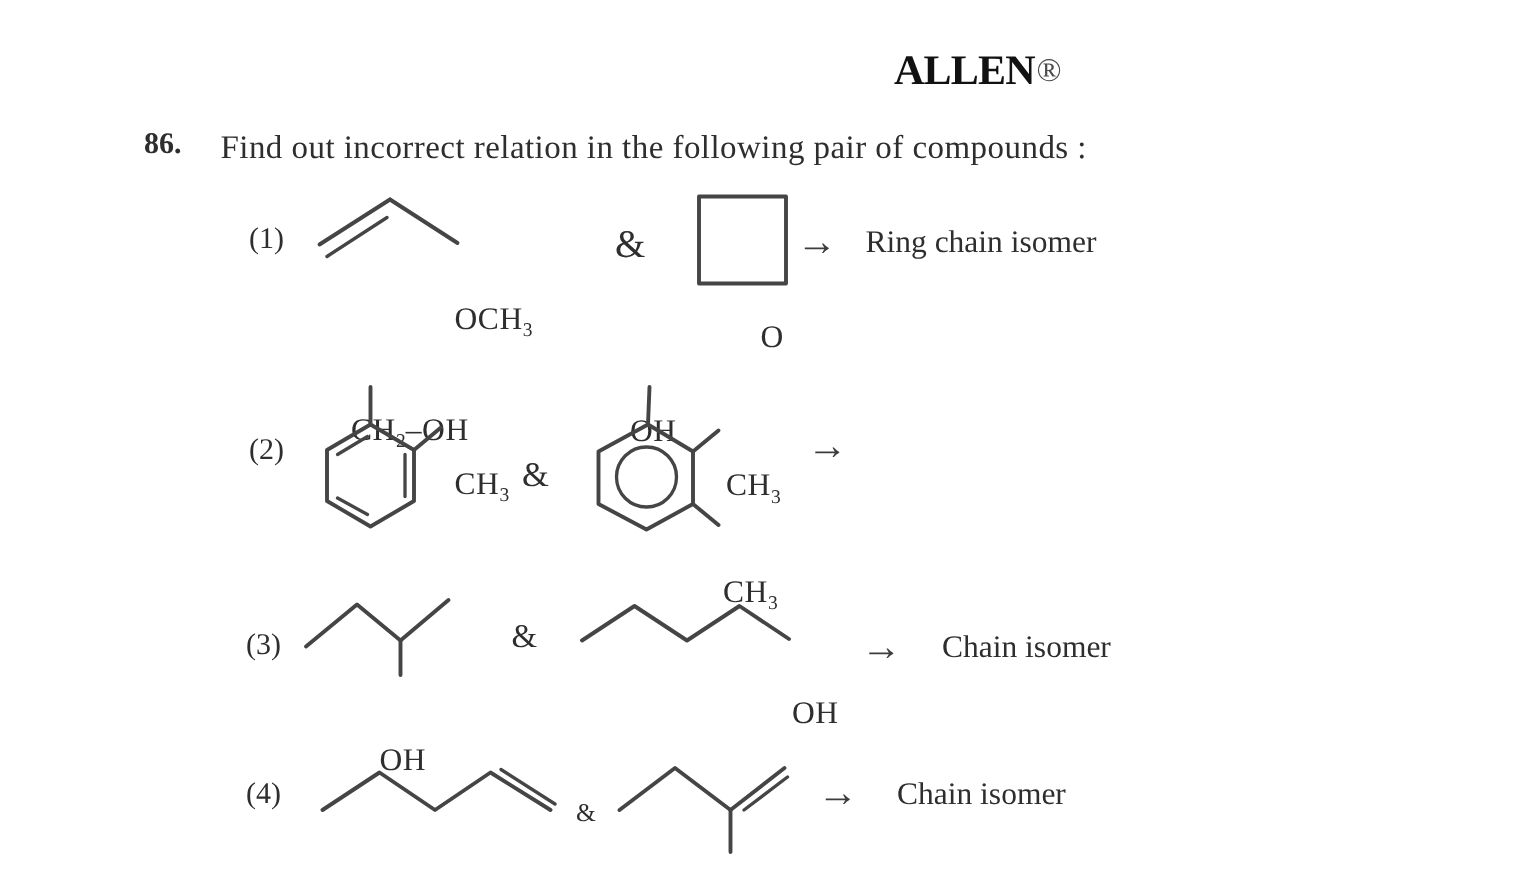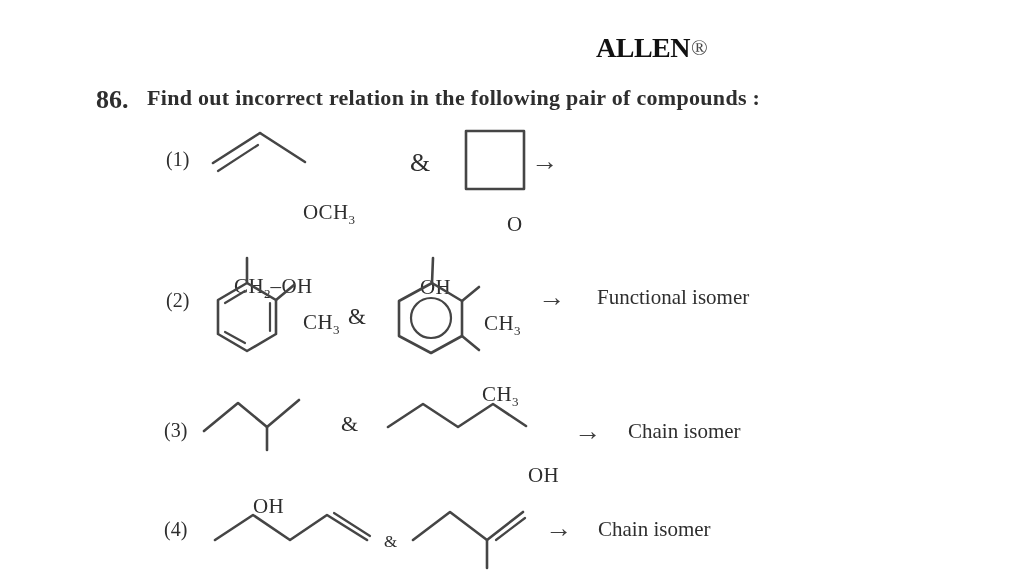--- a/index.html
+++ b/index.html
@@ -8,21 +8,21 @@
     background:#ffffff;color:#2e2e2e;
     font-family:"Liberation Serif","DejaVu Serif",serif;
   }
   .abs{position:absolute;white-space:nowrap;}
   .layer{position:absolute;inset:0;}
   svg{position:absolute;overflow:visible;}
   svg line, svg polyline, svg rect, svg circle, svg polygon{
     stroke:#454545;stroke-width:2.6;fill:none;stroke-linecap:round;stroke-linejoin:round;
   }
   svg .thin{stroke-width:2.2;}
-  .qnum{font-weight:bold;font-size:26px;}
+  .qnum{font-weight:bold;font-size:20px;}
   .qtext{font-size:22px;letter-spacing:.3px;}
   .optlabel{font-size:20px;}
   .formula{font-size:21px;letter-spacing:.4px;margin-top:43px;}
   .formula sub{font-size:13px;line-height:0;letter-spacing:0;}
   .amp1{font-size:26px;}
   .amp2{font-size:23px;}
   .amp3{font-size:22px;}
   .amp4{font-size:17px;}
   .arrow{font-size:27px;color:#3d3d3d;}
   .relation{font-size:21px;}
@@ -35,41 +35,42 @@
 </style>
 </head>
 <body>
 
 <div class="layer">
   <div class="abs logo" style="left:596px;top:32px;"><span>ALLEN</span><span class="rmark">®</span></div>
 </div>
 
 <div class="layer">
   <span class="abs qnum" style="left:96px;top:85px;">86.</span>
-  <span class="abs qtext" style="left:147px;top:85px;font-weight:bold;">Find out incorrect relation in the following pair of compounds :</span>
+  <span class="abs qtext" style="left:147px;top:85px;">Find out incorrect relation in the following pair of compounds :</span>
 </div>
 
 <div class="layer">
   <span class="abs optlabel" style="left:166px;top:148px;">(1)</span>
 
   <svg style="left:208px;top:125px;" width="110" height="45">
     <line x1="5" y1="38" x2="52" y2="8"></line>
     <line class="thin" x1="10" y1="46" x2="50" y2="20"></line>
     <line x1="52" y1="8" x2="97" y2="37"></line>
   </svg>
   <span class="abs formula" style="left:303px;top:157px;"><span>OCH</span><sub>3</sub></span>
 
   <span class="abs amp1" style="left:410px;top:148px;">&amp;</span>
 
   <svg style="left:463px;top:128px;" width="70" height="70">
     <rect x="3" y="3" width="58" height="58"></rect>
   </svg>
   <span class="abs formula ring-o" style="left:504px;top:169px;">O</span>
 
   <span class="abs arrow" style="left:531px;top:146px;">→</span>
+  <span class="abs relation" style="left:577px;top:149px;">Ring chain isomer</span>
 </div>
 
 <div class="layer">
   <span class="abs optlabel" style="left:166px;top:289px;">(2)</span>
 
   <span class="abs formula" style="left:234px;top:231px;"><span>CH</span><sub>2</sub><span>–OH</span></span>
   <svg style="left:212px;top:255px;" width="105" height="100">
     <line x1="35" y1="3" x2="35" y2="28"></line>
     <polygon points="35,28 64,45 64,79 35,96 6,79 6,45"></polygon>
     <line class="thin" x1="13" y1="48" x2="33" y2="36"></line>
@@ -86,21 +87,20 @@
     <line x1="38" y1="3" x2="37" y2="28"></line>
     <polygon points="37,28 67,46 67,81 36,98 4,81 4,46"></polygon>
     <circle cx="36" cy="63" r="20" class="thin"></circle>
     <line x1="67" y1="46" x2="84" y2="32"></line>
     <line x1="67" y1="81" x2="84" y2="95"></line>
   </svg>
   <span class="abs formula" style="left:484px;top:268px;"><span>CH</span><sub>3</sub></span>
   <span class="abs formula" style="left:482px;top:339px;"><span>CH</span><sub>3</sub></span>
 
   <span class="abs arrow" style="left:538px;top:282px;">→</span>
-  <span class="abs relation" style="left:597px;top:285px;">Functional isomer</span>
 </div>
 
 <div class="layer">
   <span class="abs optlabel" style="left:164px;top:419px;">(3)</span>
 
   <svg style="left:196px;top:396px;" width="112" height="62">
     <polyline points="8,35 42,7 71,31 103,4"></polyline>
     <line x1="71" y1="31" x2="71" y2="54"></line>
   </svg>
   <span class="abs formula" style="left:253px;top:451px;">OH</span>

